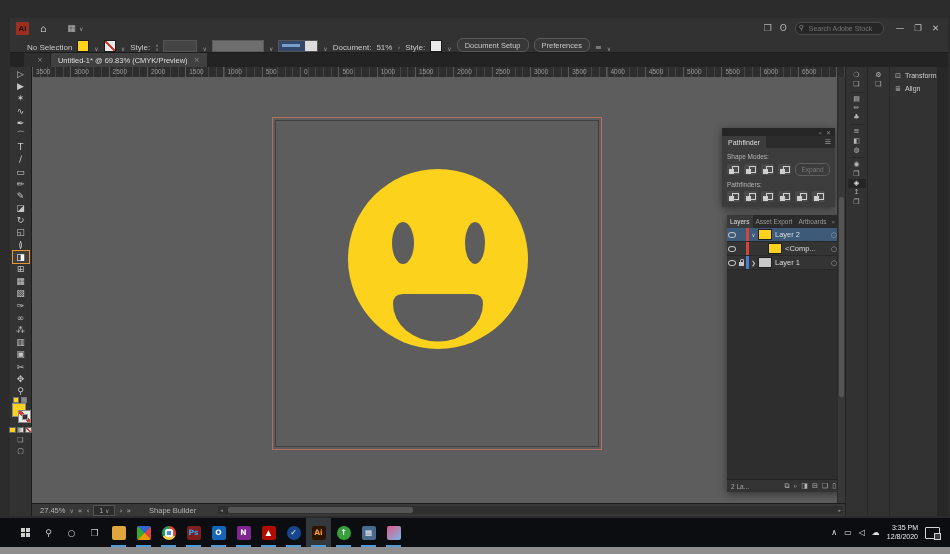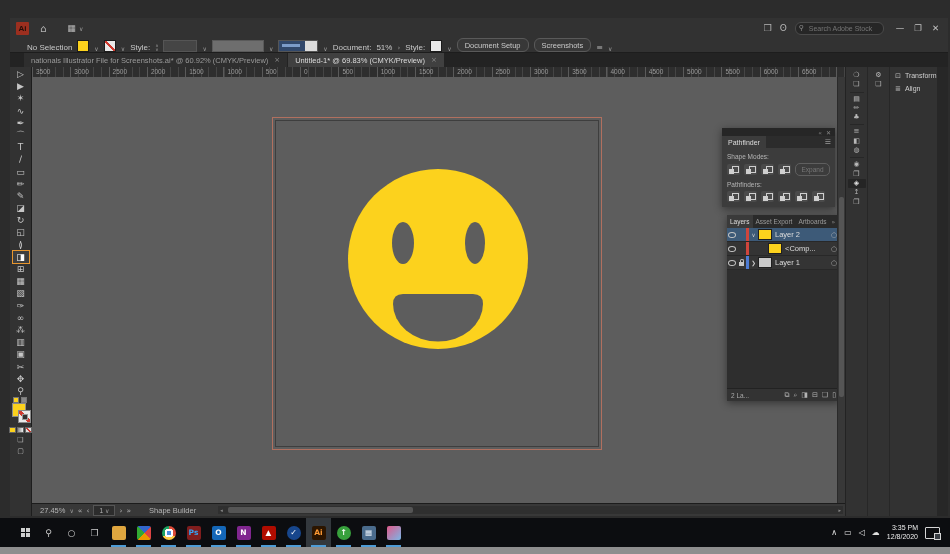--- a/index.html
+++ b/index.html
@@ -76,21 +76,21 @@
   .pmenu{margin-left:auto;padding-right:4px;font-size:7px;color:#9a9a9a}
   .pf-body{padding:3px 5px 5px 5px}
   .pf-label{font-size:6.5px;color:#b5b5b5;margin:2px 0 3px 0}
   .pf-row{display:flex;align-items:center;gap:4px}
   .pf-btn{width:13px;height:11px;background:#4a4a4a;border-radius:2px;display:flex;align-items:center;justify-content:center;flex:none}
   .pfi{position:relative;width:10px;height:8px;display:block}
   .pfi::before{content:"";position:absolute;left:0;bottom:0;width:5px;height:5px;background:#cfcfcf}
   .pfi::after{content:"";position:absolute;right:0;top:0;width:5px;height:5px;border:1px solid #cfcfcf}
   .expand-btn{margin-left:auto;width:36px;height:11px;border:1px solid #5f5f5f;border-radius:5px;color:#777;font-size:6.5px;display:flex;align-items:center;justify-content:center}
   
-  .lp{left:695px;top:138px;width:113px;height:186px;display:flex;flex-direction:column;background:#2e2e2e}
+  .lp{left:695px;top:138px;width:113px;height:277px;display:flex;flex-direction:column;background:#2e2e2e}
   .lp-head{height:13px;background:#2a2a2a;display:flex;align-items:center;flex:none}
   .lp-tab{padding:0 3px;font-size:6.5px;color:#9a9a9a;height:13px;display:flex;align-items:center;white-space:nowrap}
   .lp-tab.active{background:#3a3a3a;color:#ddd}
   .lp-hic{margin-left:auto;display:flex;gap:3px;padding-right:3px;font-size:6px;color:#9a9a9a}
   .lp-hic span{margin-left:2px}
   .lrow{display:flex;align-items:center;height:13px;background:#343434;border-bottom:1px solid #282828;font-size:7.5px;color:#ddd;flex:none}
   .lrow.selected{background:#3d5a78}
   .l-eye{width:10px;display:flex;justify-content:center;flex:none}
   .eye{display:block;width:6px;height:4px;border:1px solid #c5c5c5;border-radius:50%}
   .l-lock{width:9px;display:flex;justify-content:center;flex:none}
@@ -185,28 +185,27 @@
       <span class="caret g">∨</span>
     <span class="dd profile"></span>
       <span class="caret g">∨</span>
     <span>Document:</span>
     <span>51%</span>
     <span class="chev g">›</span>
     <span>Style:</span>
     <span class="mini-sw"></span>
       <span class="caret g">∨</span>
     <span class="cb-btn">Document Setup</span>
-    <span class="cb-btn">Screenshots</span>
+    <span class="cb-btn">Preferences</span>
     <span class="g" style="font-size:8px;color:#b5b5b5">≡</span>
     <span class="caret g">∨</span>
   </div>
 
   <div class="tabbar" id="tab-strip">
       <div class="doc-tab">
-        <span>nationals Illustrator File for Screenshots.ai* @ 60.92% (CMYK/Preview)</span>
         <span class="tab-close g">×</span>
       </div>
       <div class="doc-tab active">
         <span>Untitled-1* @ 69.83% (CMYK/Preview)</span>
         <span class="tab-close g">×</span>
       </div>
     </div>
 
   <div class="toolbar">
     <span id="tool-column" style="display:contents"><div class="tool"><span class="g">▷</span></div><div class="tool"><span class="g">▶</span></div><div class="tool"><span class="g">✶</span></div><div class="tool"><span class="g">∿</span></div><div class="tool"><span class="g">✒</span></div><div class="tool"><span class="g">⌒</span></div><div class="tool"><span class="g">T</span></div><div class="tool"><span class="g">∕</span></div><div class="tool"><span class="g">▭</span></div><div class="tool"><span class="g">✏</span></div><div class="tool"><span class="g">✎</span></div><div class="tool"><span class="g">◪</span></div><div class="tool"><span class="g">↻</span></div><div class="tool"><span class="g">◱</span></div><div class="tool"><span class="g">≬</span></div><div class="tool selected"><span class="g">◨</span></div><div class="tool"><span class="g">⊞</span></div><div class="tool"><span class="g">▦</span></div><div class="tool"><span class="g">▧</span></div><div class="tool"><span class="g">✑</span></div><div class="tool"><span class="g">∞</span></div><div class="tool"><span class="g">⁂</span></div><div class="tool"><span class="g">▥</span></div><div class="tool"><span class="g">▣</span></div><div class="tool"><span class="g">✂</span></div><div class="tool"><span class="g">✥</span></div><div class="tool"><span class="g">⚲</span></div></span>

